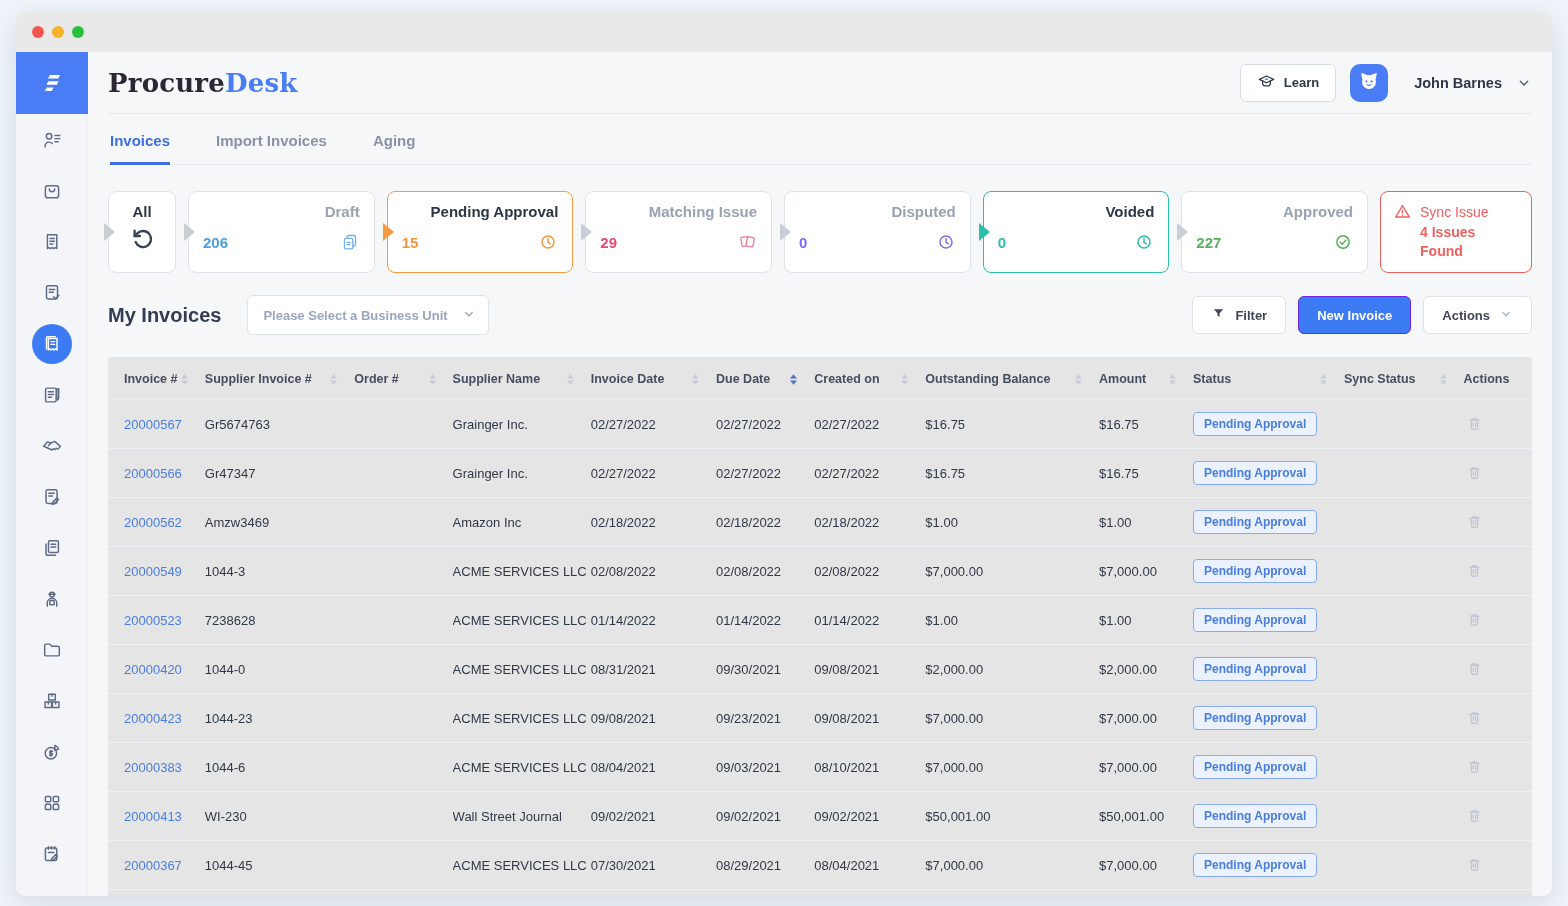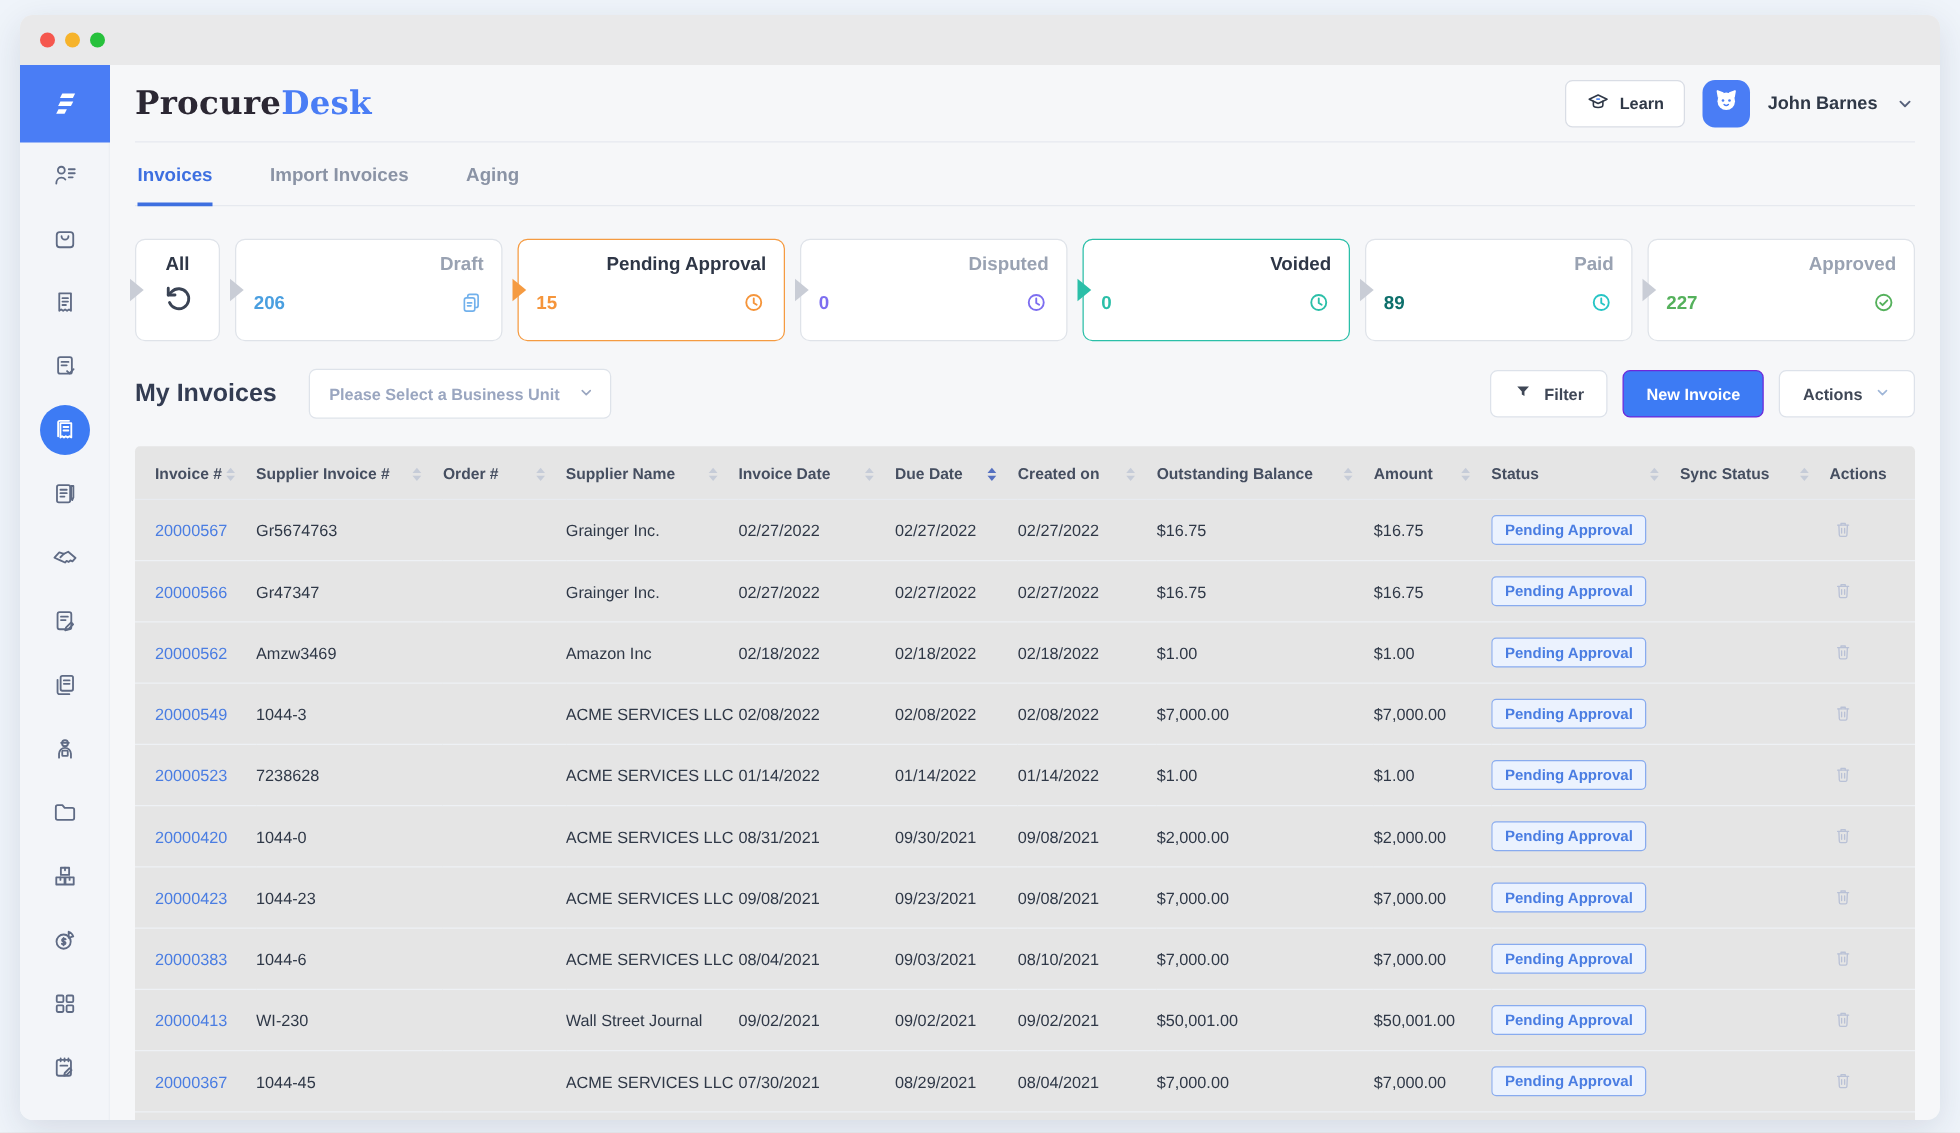--- a/index.html
+++ b/index.html
@@ -25,21 +25,21 @@
 
   
   .main { flex:1; display:flex; flex-direction:column; padding:0 20px; overflow:hidden; }
 
   .topbar { height:62px; display:flex; align-items:center; border-bottom:1px solid #e6e9ef; flex-shrink:0; }
   .brand { font-family:"DejaVu Serif", serif; font-weight:bold; font-size:26px; letter-spacing:.2px; }
   .brand-dark { color:#2b2733; } .brand-blue { color:#4a7df5; }
   .top-right { margin-left:auto; display:flex; align-items:center; gap:14px; }
   .learn-btn { display:flex; align-items:center; gap:8px; background:#fff; border:1px solid #d9dde5; border-radius:6px; height:38px; padding:0 16px; font-family:inherit; font-size:13px; font-weight:bold; color:#2f3847; cursor:pointer; }
   .avatar { width:38px; height:38px; border-radius:10px; background:#4a7df5; display:flex; align-items:center; justify-content:center; cursor:pointer; }
-  .user-name { font-size:14.5px; font-weight:bold; color:#2f3847; cursor:pointer; }
+  .user-name { font-size:14.5px; font-weight:bold; color:#2f3847; cursor:pointer;margin-left:12px; }
   .user-chevron { color:#56607a; display:flex; cursor:pointer; }
 
   .tabs { display:flex; gap:46px; padding:18px 2px 0; border-bottom:1px solid #e6e9ef; flex-shrink:0; }
   .tab { font-size:15px; font-weight:bold; color:#8a93a5; padding-bottom:13px; cursor:pointer; border-bottom:3px solid transparent; margin-bottom:-1px;text-align:right; }
   .tab.active { color:#3d6fe0; border-bottom-color:#3d6fe0; }
 
   
   .cards { display:flex; gap:12px; margin:26px 0 0; flex-shrink:0; }
   .card { position:relative; background:#fff; border:1px solid #dfe3e9; border-radius:8px; padding:11px 14px 10px; height:82px; flex:1; cursor:pointer; }
   .card .arrow { position:absolute; left:-5px; top:50%; transform:translateY(-50%); width:0; height:0; border-top:9px solid transparent; border-bottom:9px solid transparent; border-left:11px solid #c9cdd6; }
@@ -270,20 +270,35 @@
             <div class="card-bottom">
               <span class="card-count" style="color:#f5953b">15</span>
               <svg width="20" height="20" viewBox="0 0 24 24" fill="none" stroke="currentColor" stroke-width="1.6" stroke-linecap="round" stroke-linejoin="round" style="color:#f5953b">
                 <circle cx="12" cy="12" r="7.2" stroke-width="1.8"></circle>
                 <path d="M12 8.2v4.2l2.8 1.8" stroke-width="1.8"></path>
               </svg>
             </div>
           </div>
           <div class="card">
             <span class="arrow" style="border-left-color:#c9cdd6"></span>
+            <div class="card-title muted">Matching Issue</div>
+            <div class="card-bottom">
+              <span class="card-count" style="color:#e84a6f">29</span>
+              <svg width="20" height="20" viewBox="0 0 24 24" fill="none" stroke="currentColor" stroke-width="1.6" stroke-linecap="round" stroke-linejoin="round" style="color:#ef7e95">
+                <g transform="rotate(-10 9 12)">
+                  <rect x="5.4" y="6" width="8.4" height="11" rx="1.2"></rect>
+                </g>
+                <g transform="rotate(12 16 12)">
+                  <rect x="11.6" y="6.4" width="8.4" height="11" rx="1.2" fill="#ffffff"></rect>
+                </g>
+              </svg>
+            </div>
+          </div>
+          <div class="card">
+            <span class="arrow" style="border-left-color:#c9cdd6"></span>
             <div class="card-title muted">Disputed</div>
             <div class="card-bottom">
               <span class="card-count" style="color:#7d6ef0">0</span>
               <svg width="20" height="20" viewBox="0 0 24 24" fill="none" stroke="currentColor" stroke-width="1.6" stroke-linecap="round" stroke-linejoin="round" style="color:#7d6ef0">
                 <circle cx="12" cy="12" r="7.2" stroke-width="1.8"></circle>
                 <path d="M12 8.2v4.2l2.8 1.8" stroke-width="1.8"></path>
               </svg>
             </div>
           </div>
           <div class="card" style="border-color: rgb(43, 191, 168);">
@@ -292,39 +307,39 @@
             <div class="card-bottom">
               <span class="card-count" style="color:#2bbfa8">0</span>
               <svg width="20" height="20" viewBox="0 0 24 24" fill="none" stroke="currentColor" stroke-width="1.6" stroke-linecap="round" stroke-linejoin="round" style="color:#2bbfa8">
                 <circle cx="12" cy="12" r="7.2" stroke-width="1.8"></circle>
                 <path d="M12 8.2v4.2l2.8 1.8" stroke-width="1.8"></path>
               </svg>
             </div>
           </div>
           <div class="card">
             <span class="arrow" style="border-left-color:#c9cdd6"></span>
-            <div class="card-title muted">Paid</div>
-            <div class="card-bottom">
-              <span class="card-count" style="color:#0d6f6b">89</span>
-              <svg width="20" height="20" viewBox="0 0 24 24" fill="none" stroke="currentColor" stroke-width="1.6" stroke-linecap="round" stroke-linejoin="round" style="color:#27c5c5">
-                <circle cx="12" cy="12" r="7.2" stroke-width="1.8"></circle>
-                <path d="M12 8.2v4.2l2.8 1.8" stroke-width="1.8"></path>
-              </svg>
-            </div>
-          </div>
-          <div class="card">
-            <span class="arrow" style="border-left-color:#c9cdd6"></span>
             <div class="card-title muted">Approved</div>
             <div class="card-bottom">
               <span class="card-count" style="color:#55b15c">227</span>
               <svg width="20" height="20" viewBox="0 0 24 24" fill="none" stroke="currentColor" stroke-width="1.6" stroke-linecap="round" stroke-linejoin="round" style="color:#55b15c">
                 <circle cx="12" cy="12" r="7.4" stroke-width="1.8"></circle>
                 <path d="M8.6 12.3l2.3 2.3 4.5-4.7" stroke-width="1.8"></path>
               </svg>
             </div>
+          </div>
+          <div class="card sync">
+            <div class="sync-row1">
+              <svg width="19" height="19" viewBox="0 0 24 24" fill="none" stroke="currentColor" stroke-width="1.6" stroke-linecap="round" stroke-linejoin="round" style="color:#f15e5e">
+                <path d="M12 4.6 20.6 19H3.4Z" stroke-width="1.7"></path>
+                <path d="M12 10.2v3.6M12 16.5v.1" stroke-width="1.7"></path>
+              </svg>
+              <span>Sync Issue</span>
+            </div>
+            <div class="sync-line">4 Issues</div>
+            <div class="sync-line">Found</div>
           </div>
         </div>
 
       <div class="toolbar">
         <h2 class="page-title">My Invoices</h2>
         <div class="bu-select">
           <span>Please Select a Business Unit</span>
           <span id="bu-chevron"><svg width="14" height="14" viewBox="0 0 24 24" fill="none" stroke="currentColor" stroke-width="1.6" stroke-linecap="round" stroke-linejoin="round" style="color:#9aa6c0">
                 <path d="M6.5 9.5 12 15l5.5-5.5" stroke-width="2.2"></path>
               </svg></span>

